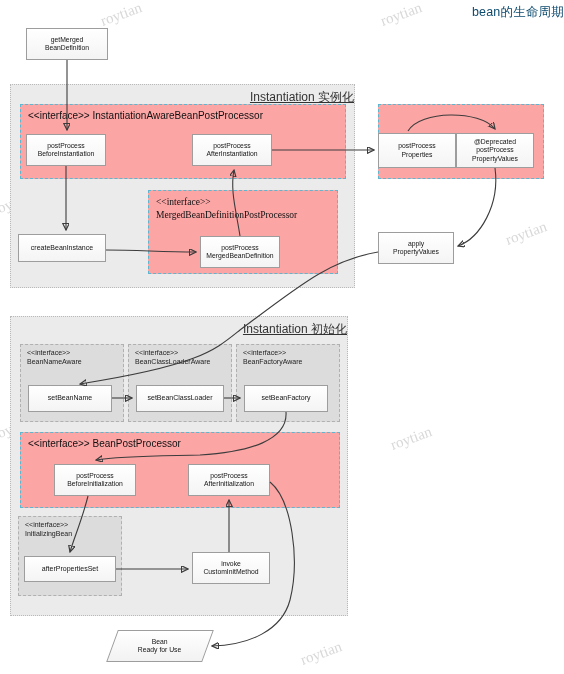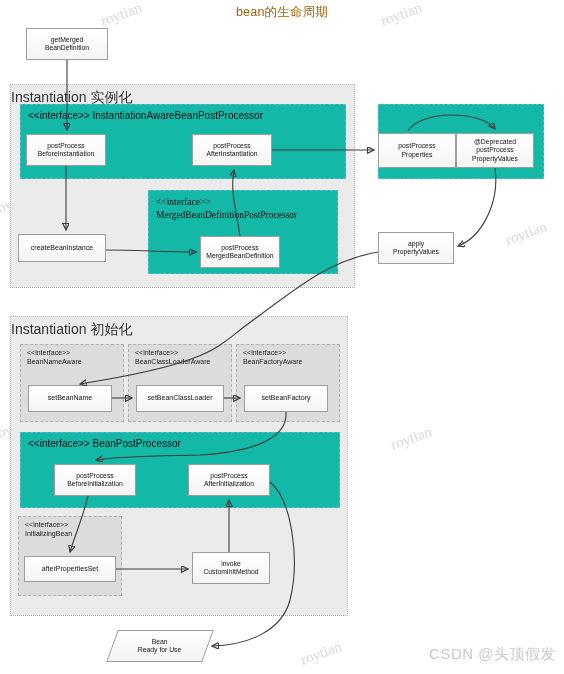--- a/index.html
+++ b/index.html
@@ -13,42 +13,43 @@
     color:#1a1a1a;
   }
   #stage{position:absolute;left:0;top:0;width:564px;height:674px;}
 
   
   .abs{position:absolute;box-sizing:border-box;}
 
   
   .diagram-title{
     left:0;top:4px;width:564px;
-    text-align:center;
+    text-align:right;
     font-size:12.5px;
-    color:#a16207;
+    color:#0c4a6e;
     letter-spacing:.2px;
   }
 
   
   .group{
     background:#ebebeb;
     border:1px dotted #b9b9b9;
   }
   .group-title{
     position:absolute;
     left:0;right:0;top:4px;
-    text-align:left;
-    font-size:14px;
+    text-align:right;
+    font-size:12px;
     color:#333;
+    text-decoration:underline;
   }
 
   
   .band-blue{
-    background:#14b8a6;
+    background:#fca5a5;
     border:1px dashed #5bb8d0;
   }
   .band-title{
     position:absolute;
     left:7px;top:5px;
     font-size:10px;
     color:#111;
     line-height:12.5px;
     white-space:pre-line;
   }
@@ -263,15 +264,14 @@
 
     <path d="M88,496 C82,520 74,538 70,552" marker-end="url(#arrow)"></path>
 
     <path d="M116,569 L188,569" marker-end="url(#arrow)"></path>
 
     <path d="M229,552 L229,500" marker-end="url(#arrow)"></path>
 
     <path d="M270,482 C292,500 300,560 290,600 C282,630 250,645 212,646" marker-end="url(#arrow)"></path>
   </svg>
 
-  <div class="csdn-watermark">CSDN @头顶假发</div>
 
 </div>
 
 </body></html>

